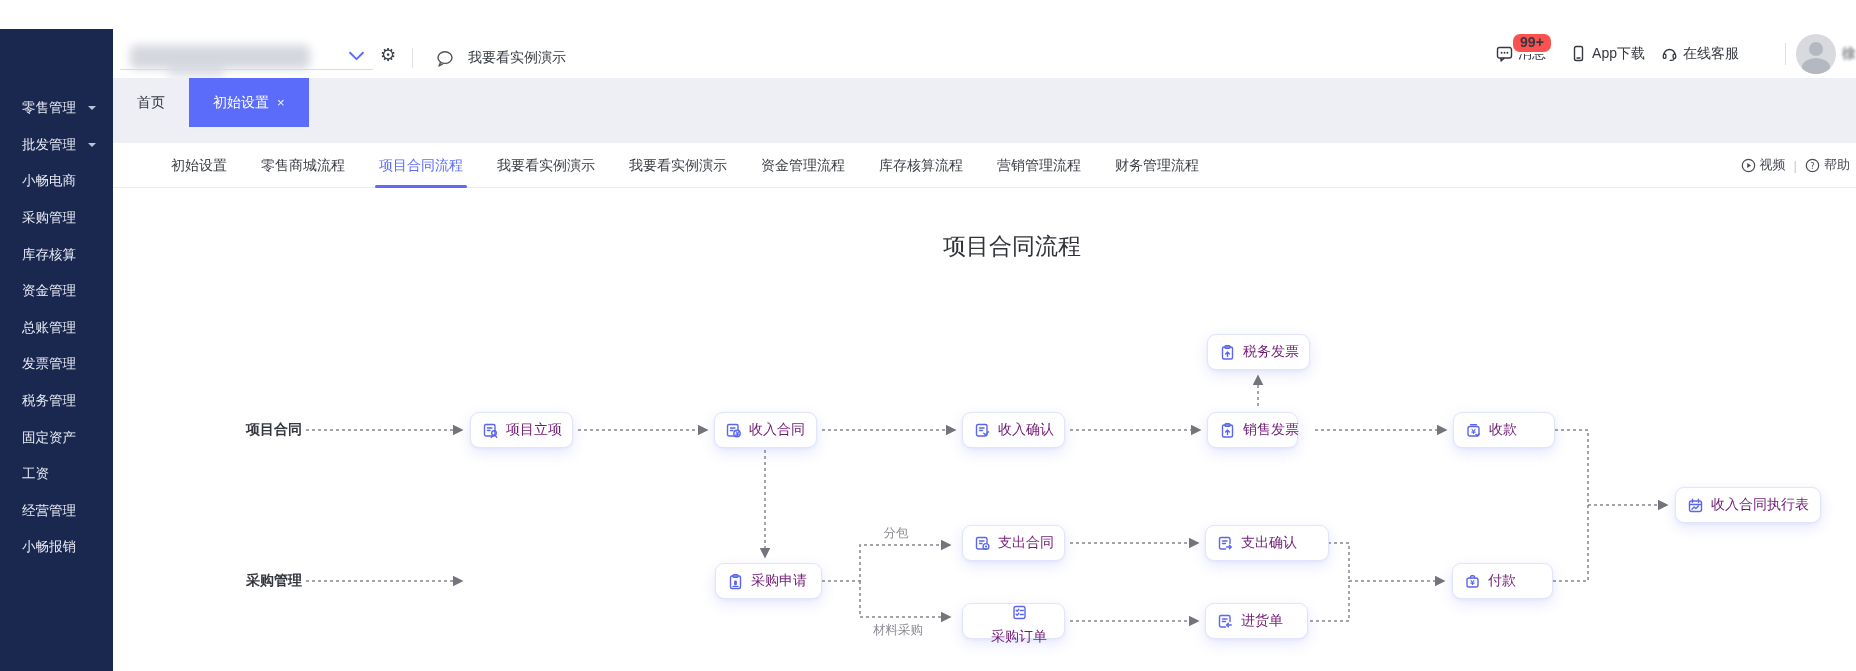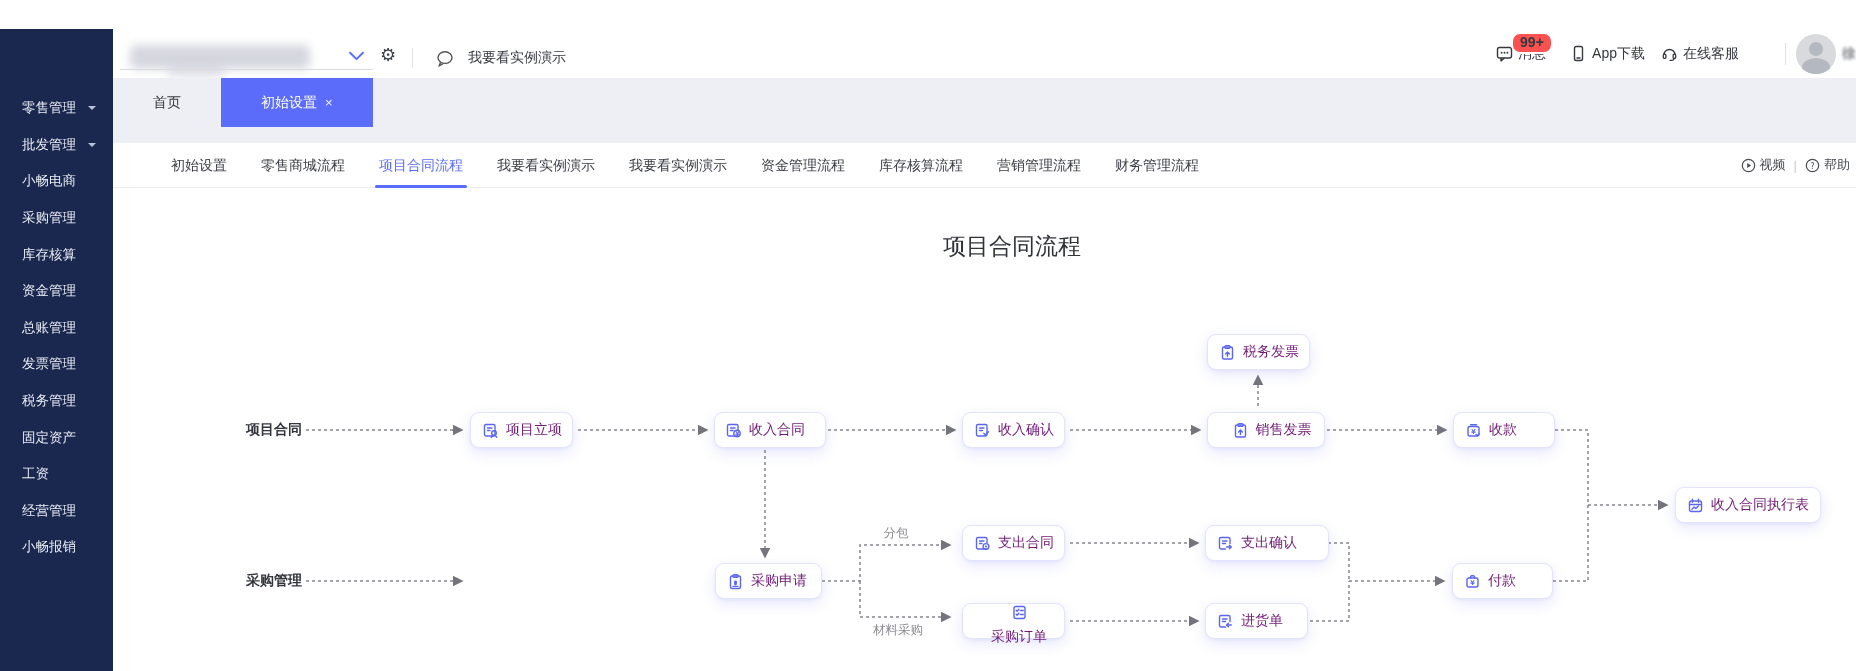--- a/index.html
+++ b/index.html
@@ -36,21 +36,21 @@
   .gap24 { width:24px; } .gap16 { width:16px; }
   .vdiv2 { width:1px; height:22px; background:#dddfe4; margin:0 10px 0 46px; }
   .avatar { width:40px; height:40px; border-radius:50%; background:#d8dade; position:relative; overflow:hidden; flex:none; cursor:pointer; }
   .avatar:before { content:""; position:absolute; left:13px; top:8px; width:14px; height:14px; border-radius:50%; background:#b4b8c0; }
   .avatar:after { content:""; position:absolute; left:6px; top:24px; width:28px; height:18px; border-radius:50%; background:#b4b8c0; }
   .uname { font-size:14px; color:#35383f; margin-left:6px; width:14px; overflow:hidden; white-space:nowrap; filter:blur(1.5px); }
 
   
   .tabstrip { position:absolute; left:113px; top:78px; right:0; height:65px; background:#edeff4; z-index:4; }
   .tabs { display:flex; height:49px; }
-  .tab { height:49px; display:flex; align-items:center; justify-content:center; gap:8px; font-size:14px; color:#33363d; padding:0 40px; cursor:pointer; }
+  .tab { height:49px; display:flex; align-items:center; justify-content:center; gap:8px; font-size:14px; color:#33363d; padding:0 24px; cursor:pointer; }
   .tab.active { background:#5b6cfa; color:#fff; min-width:107px; }
   .tab .x { font-size:13px; opacity:.92; cursor:pointer; }
 
   
   .navrow { position:absolute; left:113px; top:143px; right:0; height:45px; background:#fff; border-bottom:1px solid #eaecf2; display:flex; align-items:center; padding-left:58px; z-index:4; }
   .nav-item { position:relative; height:45px; line-height:45px; font-size:14px; color:#3a3d44; margin-right:34px; cursor:pointer; white-space:nowrap; }
   .nav-item.active { color:#5b6cfa; }
   .nav-item.active:after { content:""; position:absolute; left:-4px; right:-4px; bottom:0; height:3px; background:#5b6cfa; border-radius:2px; }
   .nav-right { margin-left:auto; display:flex; align-items:center; gap:6px; padding-right:6px; font-size:13px; color:#4a4d55; }
   .nav-right svg { width:15px; height:15px; }
@@ -307,33 +307,33 @@
         <path d="M1440 393 L 1475 393 L 1475 317" class="edge"></path>
         <path d="M1475 317 L 1554 317" class="edge" marker-end="url(#arrh2)"></path>
       </svg>
     <div id="nodes">
         <div class="node" style="left: 357px; top: 224px; width: 103px;">
           <svg>
             <use href="#sym-doc-user"></use>
           </svg>
           <span>项目立项</span>
         </div>
-        <div class="node" style="left: 601px; top: 224px; width: 112px; padding-left: 10px;">
+        <div class="node" style="left: 601px; top: 224px; width: 103px; padding-left: 10px;">
           <svg>
             <use href="#sym-doc-yen"></use>
           </svg>
           <span>收入合同</span>
         </div>
         <div class="node" style="left: 849px; top: 224px; width: 103px;">
           <svg>
             <use href="#sym-doc-check"></use>
           </svg>
           <span>收入确认</span>
         </div>
-        <div class="node" style="left: 1094px; top: 224px; width: 118px; justify-content: center;">
+        <div class="node" style="left: 1094px; top: 224px; width: 91px;">
           <svg>
             <use href="#sym-invoice-up"></use>
           </svg>
           <span>销售发票</span>
         </div>
         <div class="node" style="left: 1340px; top: 224px; width: 102px;">
           <svg>
             <use href="#sym-money-check"></use>
           </svg>
           <span>收款</span>

